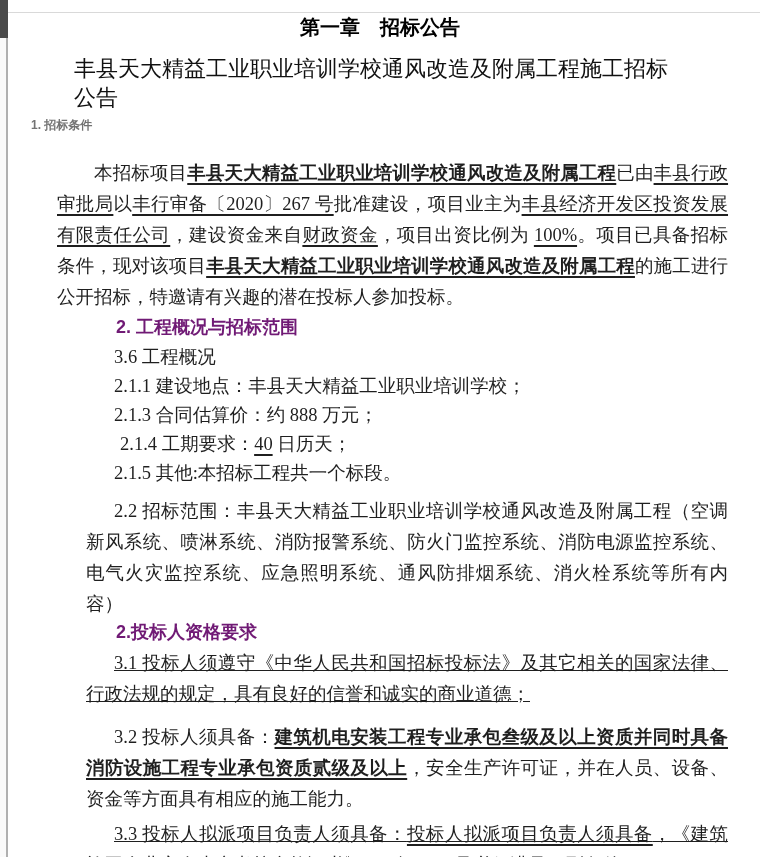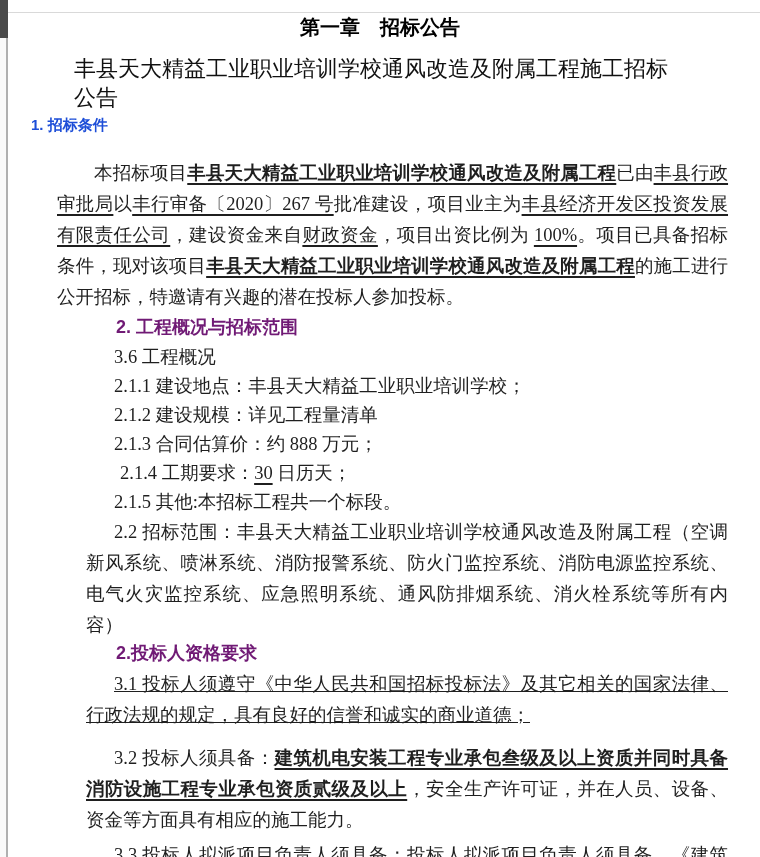--- a/index.html
+++ b/index.html
@@ -28,30 +28,30 @@
     font-size:22px;line-height:29px;color:#111;
     text-align:left;font-weight:400;
   }
 
   .doc-body{padding:0 32px 0 57px;}
   .blk{font-size:18.5px;line-height:31px;text-align:justify;margin:0;}
   .blk span{white-space:pre-wrap;}
   .b{font-weight:700;}
   .u{text-decoration:underline;text-decoration-thickness:1.5px;text-underline-offset:4px;}
 
-  .h1{font-family:"Liberation Sans","DejaVu Sans",sans-serif;font-size:15px;line-height:22px;
-      margin:2px 0 0 -26px;text-align:left;color:#1d4ed8;}
+  .h1{font-family:"Liberation Sans","DejaVu Sans",sans-serif;font-size:12px;line-height:22px;
+      margin:2px 0 0 -26px;text-align:left;color:#737373;}
   .h2{font-family:"Liberation Sans","DejaVu Sans",sans-serif;font-size:18px;line-height:24px;
       margin:2px 0 0 59px;text-align:left;color:#701a75;}
   .h2.tight{margin-top:0;}
   .para{margin-top:22px;text-indent:37px;}
   .item{line-height:29px;margin-left:57px;text-align:left;}
   .item.first{margin-top:4px;}
   .item.shift{margin-left:63px;}
-  .para2{margin-left:29px;text-indent:28px;}
+  .para2{margin-top:8px;margin-left:29px;text-indent:28px;}
   .para2.gap{margin-top:12px;}
   .para2.sm{margin-top:4px;text-decoration:underline;}
 </style>
 </head>
 <body>
 
 <div class="left-gutter"></div>
 <div class="left-border"></div>
 <div class="corner-mark"></div>
 <div class="top-rule"></div>
@@ -60,22 +60,21 @@
   <div class="chapter-title">第一章　招标公告</div>
   <div class="doc-title">丰县天大精益工业职业培训学校通风改造及附属工程施工招标公告</div>
 </div>
 
 <div class="doc-body">
     <div class="blk h1"><span class="b">1. 招标条件</span></div>
     <div class="blk para"><span>本招标项目</span><span class="b u">丰县天大精益工业职业培训学校通风改造及附属工程</span><span>已由</span><span class="u">丰县行政审批局</span><span>以</span><span class="u">丰行审备〔2020〕267 号</span><span>批准建设，项目业主为</span><span class="u">丰县经济开发区投资发展有限责任公司</span><span>，建设资金来自</span><span class="u">财政资金</span><span>，项目出资比例为 </span><span class="u">100%</span><span>。项目已具备招标条件，现对该项目</span><span class="b u">丰县天大精益工业职业培训学校通风改造及附属工程</span><span>的施工进行公开招标，特邀请有兴趣的潜在投标人参加投标。</span></div>
     <div class="blk h2"><span class="b">2. 工程概况与招标范围</span></div>
     <div class="blk item first"><span>3.6 工程概况</span></div>
     <div class="blk item"><span>2.1.1 建设地点：丰县天大精益工业职业培训学校；</span></div>
-    <div class="blk item"><span>2.1.2 建设规模：详见工程量清单</span></div>
     <div class="blk item"><span>2.1.3 合同估算价：约 888 万元；</span></div>
-    <div class="blk item shift"><span>2.1.4 工期要求：</span><span class="u">30</span><span> 日历天；</span></div>
+    <div class="blk item shift"><span>2.1.4 工期要求：</span><span class="u">40</span><span> 日历天；</span></div>
     <div class="blk item"><span>2.1.5 其他:本招标工程共一个标段。</span></div>
     <div class="blk para2"><span>2.2 招标范围：丰县天大精益工业职业培训学校通风改造及附属工程（空调新风系统、喷淋系统、消防报警系统、防火门监控系统、消防电源监控系统、电气火灾监控系统、应急照明系统、通风防排烟系统、消火栓系统等所有内容）</span></div>
     <div class="blk h2 tight"><span class="b">2.投标人资格要求</span></div>
     <div class="blk para2 sm"><span>3.1 投标人须遵守《中华人民共和国招标投标法》及其它相关的国家法律、行政法规的规定，具有良好的信誉和诚实的商业道德；</span></div>
     <div class="blk para2 gap"><span>3.2 投标人须具备：</span><span class="b u">建筑机电安装工程专业承包叁级及以上资质并同时具备消防设施工程专业承包资质贰级及以上</span><span>，安全生产许可证，并在人员、设备、资金等方面具有相应的施工能力。</span></div>
     <div class="blk para2 sm"><span>3.3 投标人拟派项目负责人须具备：</span><span class="u">投标人拟派项目负责人须具备</span><span>，《建筑施工企业安全生产考核合格证书》（B 证），且必须满足下列条件：</span></div>
   </div>
 
 </body></html>

